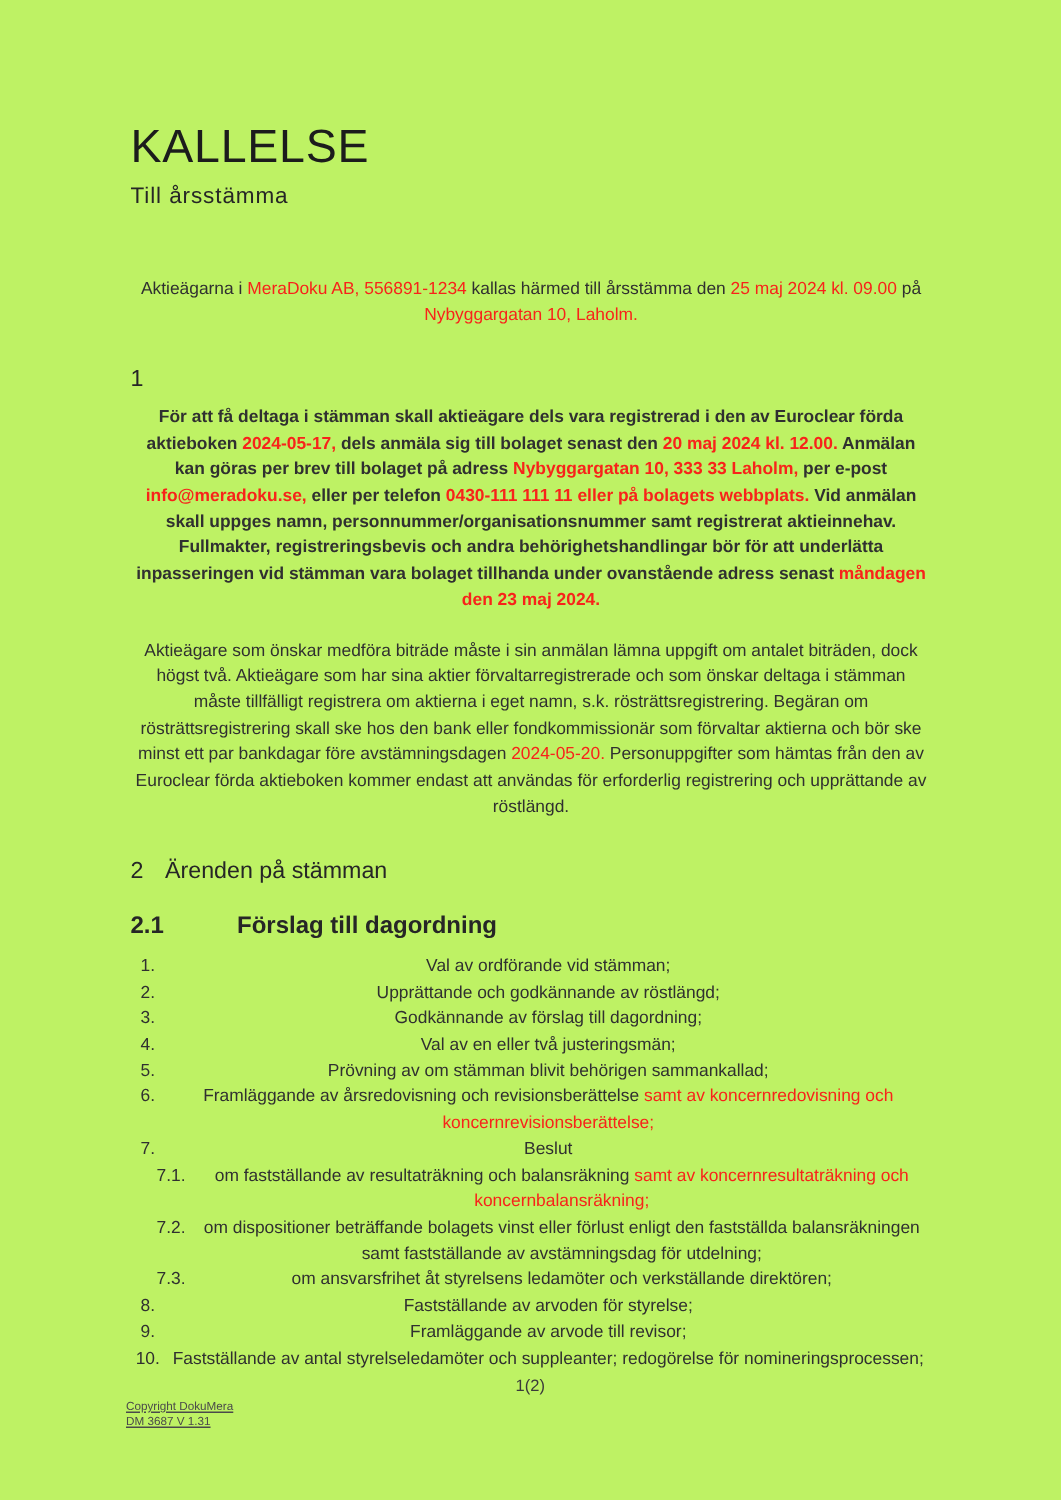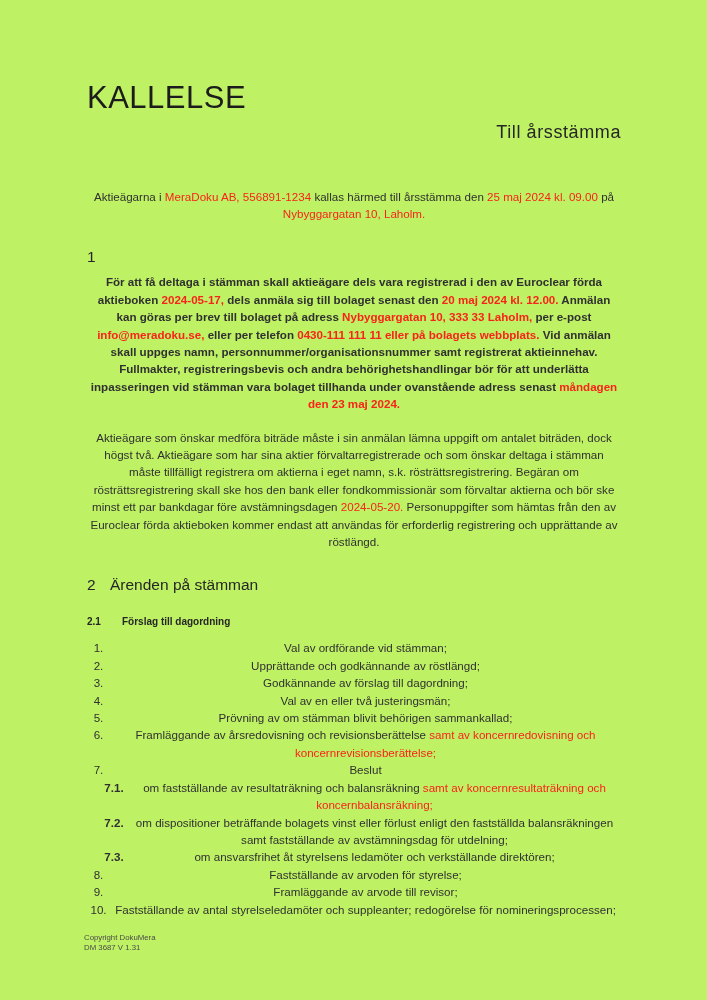--- a/index.html
+++ b/index.html
@@ -16,24 +16,23 @@
   }
   .doc-title {
     font-size: 31px;
     font-weight: 300;
     letter-spacing: 0.5px;
     color: #1c1c1c;
     line-height: 1.05;
   }
   .doc-subtitle {
     margin-top: 7px;
-    font-size: 18px;
+    font-size: 15px;
     letter-spacing: 0.6px;
     color: #262626;
-    text-align: right;
   }
   .body-text {
     font-size: 11.6px;
     line-height: 17.4px;
     color: #303030;
     text-align: center;
   }
   .intro { margin-top: 45px; }
   .para-1 { margin-top: 6px; font-weight: bold; }
   .para-2 { margin-top: 16px; }
@@ -42,49 +41,51 @@
     margin-top: 25px;
     font-size: 15.5px;
     font-weight: 500;
     color: #262626;
     line-height: 20px;
   }
   .h-section .h-num { width: 23px; flex-shrink: 0; }
   .h-sub {
     display: flex;
     margin-top: 19px;
-    font-size: 10px;
+    font-size: 16px;
     font-weight: 600;
     color: #262626;
     line-height: 16px;
+    gap: 36px;
   }
   .h-sub .h-num { width: 35px; flex-shrink: 0; }
   .agenda { margin-top: 9px; }
   .li { display: flex; }
   .li .num { width: 23px; flex-shrink: 0; }
   .li .txt { flex: 1; }
   .li.sub { padding-left: 13px; }
-  .li.sub .num { width: 28px; font-weight: bold; }
+  .li.sub .num { width: 28px; }
   .red { color: var(--accent-red, #f8231a); }
   .page-number {
     position: absolute;
     top: 918px;
     left: 0;
     right: 0;
     text-align: center;
     font-size: 11px;
     color: #3a3a3a;
   }
   .copyright {
     position: absolute;
     top: 933px;
     left: 84px;
     font-size: 7.8px;
     line-height: 10px;
     color: #4a4a4a;
+    text-decoration: underline;
   }
 </style>
 </head>
 <body>
 
 <div class="page">
 
   <div class="doc-title">KALLELSE</div>
   <div class="doc-subtitle">Till årsstämma</div>
 
@@ -155,19 +156,20 @@
     <div class="li">
       <span class="num">9.</span>
       <span class="txt"><span>Framläggande av arvode till revisor;</span></span>
     </div>
     <div class="li">
       <span class="num">10.</span>
       <span class="txt"><span>Fastställande av antal styrelseledamöter och suppleanter; redogörelse för nomineringsprocessen;</span></span>
     </div>
   </div>
 
+  <div class="page-number">1(2)</div>
 
   <div class="copyright">
     <div>Copyright DokuMera</div>
     <div>DM 3687 V 1.31</div>
   </div>
 
 </div>
 
 </body></html>

